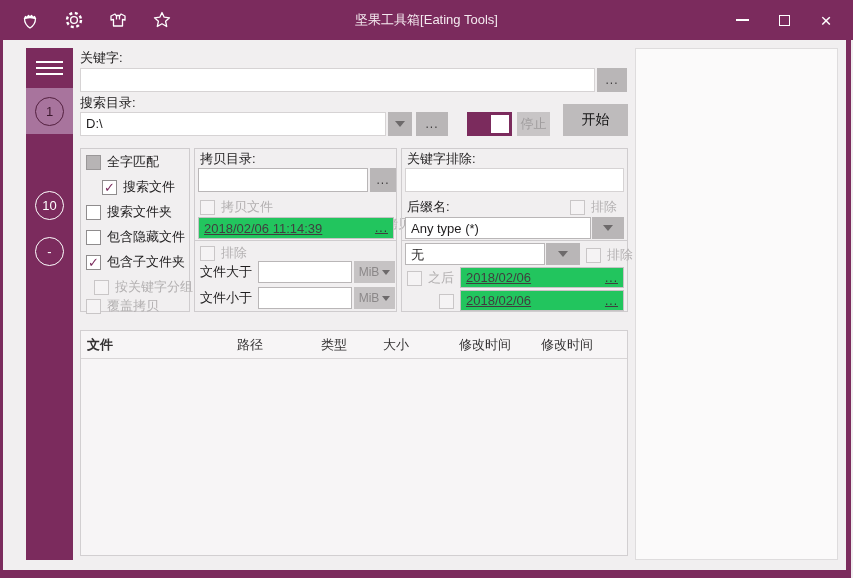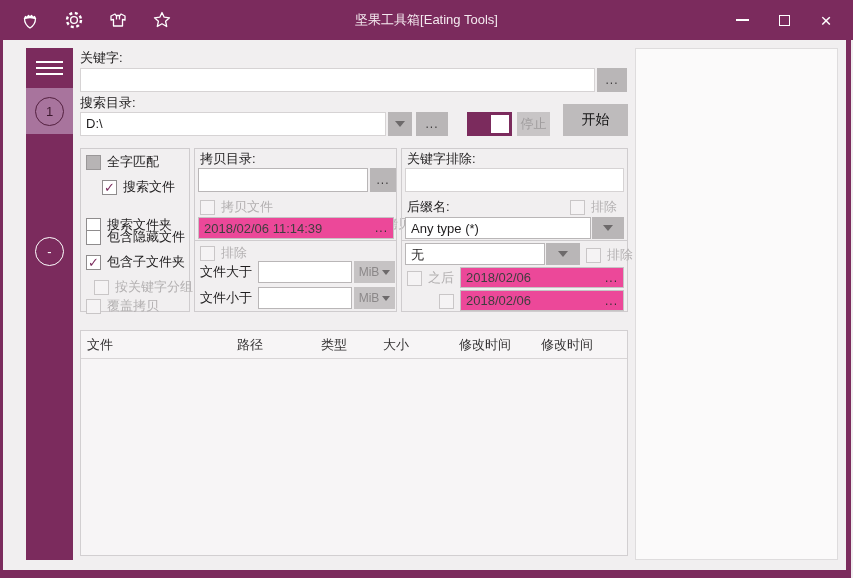--- a/index.html
+++ b/index.html
@@ -71,50 +71,50 @@
 
   
   .cb { position:absolute; display:flex; align-items:center; gap:6px; white-space:nowrap; }
   .cb .box { width:15px; height:15px; background:#ffffff; border:1px solid #8f8c8d; flex:0 0 auto;
     display:flex; align-items:center; justify-content:center; font-size:13px; font-weight:bold; color:#7b2b5d; line-height:1; }
   .cb.checked .box::before { content:"\2713"; }
   .cb.indet .box { background:#b7b4b5; border-color:#9a9798; }
   .cb.disabled .box { border-color:#c9c6c7; background:#f5f3f4; }
   .cb.disabled { color:#b3b0b1; }
 
-  .datefield { position:absolute; background:#ec4899; border:1px solid #c6c3c4; color:#403e3f;
-    padding:0 5px; display:flex; align-items:center; justify-content:space-between; white-space:nowrap; }
+  .datefield { position:absolute; background:#22c55e; border:1px solid #c6c3c4; color:#403e3f;
+    padding:0 5px; display:flex; align-items:center; justify-content:space-between; white-space:nowrap;text-decoration:underline; }
   .datefield .dots { color:#333132; letter-spacing:1px; font-size:12px; }
 
   .unitbox { position:absolute; background:#c6c3c4; color:#8b8889;
     display:flex; align-items:center; justify-content:center; gap:3px; font-size:12px; }
 
   
   .table { position:absolute; left:80px; top:330px; width:548px; height:226px;
     background:#f7f5f6; border:1px solid #d2cfd1; }
   .thead { display:flex; height:28px; border-bottom:1px solid #d8d5d6; align-items:center; color:#333132; }
   .th { padding-left:6px; overflow:hidden; white-space:nowrap; }
-  .th:nth-child(1){ width:150px; } .th:nth-child(2){ width:84px; } .th:nth-child(3){ width:62px; }
+  .th:nth-child(1){ width:150px;font-weight:bold; } .th:nth-child(2){ width:84px; } .th:nth-child(3){ width:62px; }
   .th:nth-child(4){ width:76px;font-family:Liberation Mono, monospace; } .th:nth-child(5){ width:82px; } .th:nth-child(6){ width:92px; }
 
   
   .rightpanel { position:absolute; left:635px; top:48px; width:203px; height:512px;
     background:#fbfafa; border:1px solid #dedcdd; }
 
   
   .kw-label   { left:80px;  top:50px; }
   .kw-input   { left:80px;  top:68px;  width:515px; height:24px; }
   .kw-dots    { left:597px; top:68px;  width:30px;  height:24px; }
   .dir-label  { left:80px;  top:95px; }
   .dir-input  { left:80px;  top:112px; width:306px; height:24px; }
   .dir-arrow  { left:388px; top:112px; width:24px;  height:24px; }
   .dir-dots   { left:416px; top:112px; width:32px;  height:24px; }
 
   .opt-row { position:absolute; left:86px; }
-  .o1{ top:153px; } .o2{ top:178px;padding-left:16px; } .o3{ top:216px; } .o4{ top:228px; } .o5{ top:253px; } .o6{ top:278px;margin-left:8px; } .o7{ top:297px; }
+  .o1{ top:153px; } .o2{ top:178px;padding-left:16px; } .o3{ top:203px; } .o4{ top:228px; } .o5{ top:253px; } .o6{ top:278px;margin-left:8px; } .o7{ top:297px; }
 
   .cp-label   { left:200px; top:151px; }
   .cp-input   { left:198px; top:168px; width:170px; height:24px; }
   .cp-dots    { left:370px; top:168px; width:26px;  height:24px; }
   .cp-cb1     { left:200px; top:198px; }
   .cp-cb2     { left:302px; top:215px;margin-left:36px; }
   .cp-date    { left:198px; top:217px; width:196px; height:22px; }
   .cp-sub     { left:194px; top:240px; width:203px; height:72px; }
   .cp-cb3     { left:200px; top:244px; }
   .cp-l1      { left:200px; top:264px; }
@@ -190,20 +190,23 @@
 
   <div class="sidebar">
     <div class="hamburger">
         <span></span>
         <span></span>
         <span></span>
       </div>
     <div class="side-item sel si-1">
       <div class="side-circle">1</div>
     </div>
+    <div class="side-item si-2">
+      <div class="side-circle">10</div>
+    </div>
     <div class="side-item si-3">
       <div class="side-circle">-</div>
     </div>
   </div>
 
   <div class="lbl kw-label" style="position:absolute">关键字:</div>
   <div class="inputbox kw-input"></div>
   <div class="graybtn kw-dots">...</div>
 
   <div class="lbl dir-label" style="position:absolute">搜索目录:</div>

